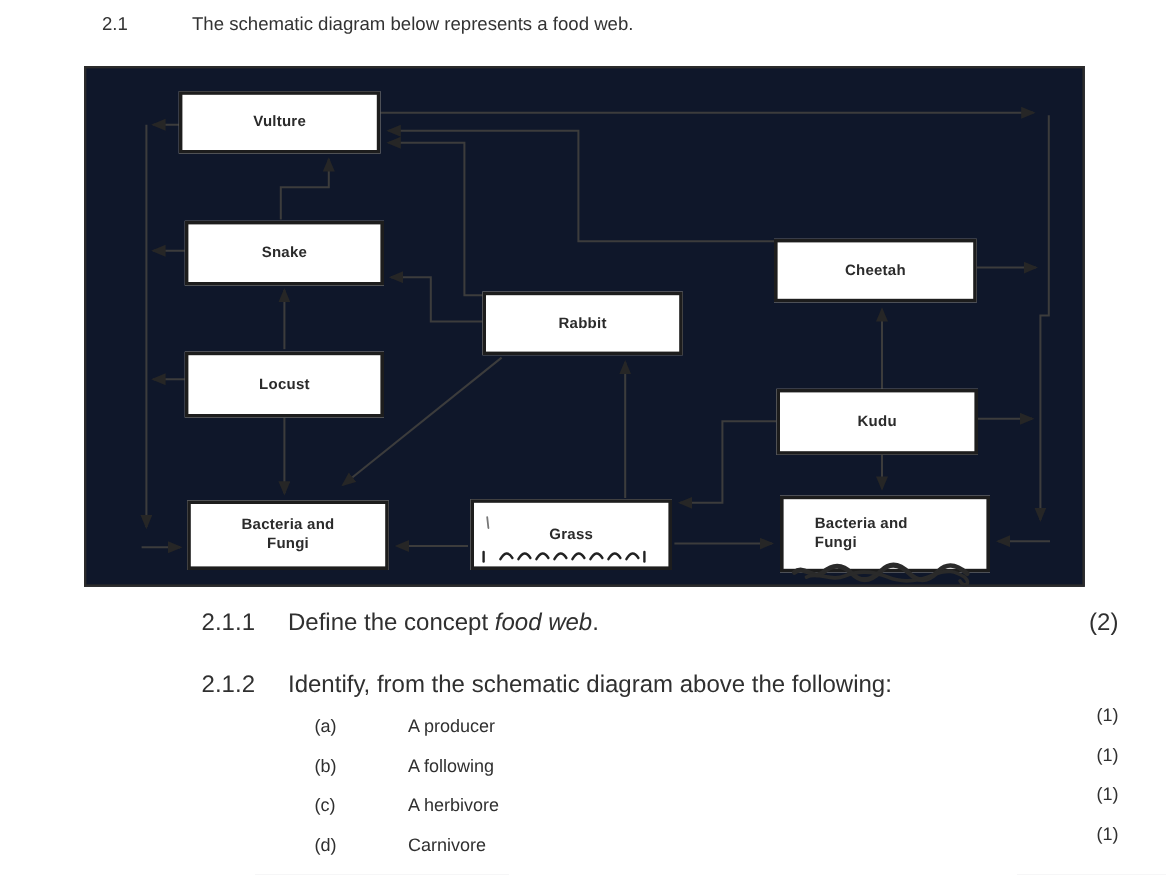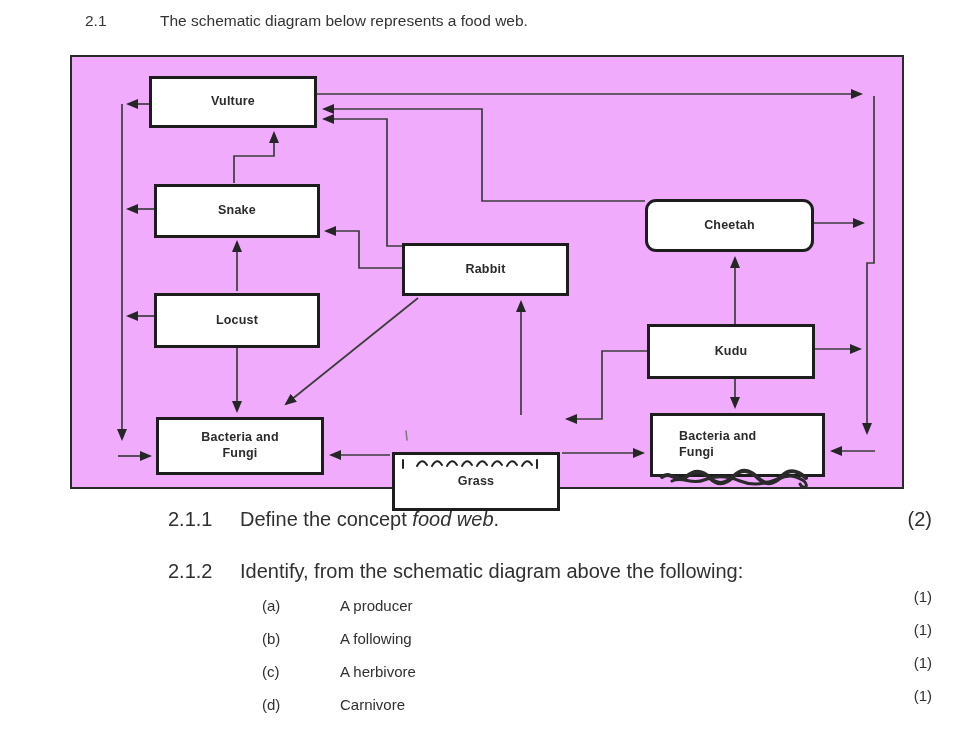--- a/index.html
+++ b/index.html
@@ -5,21 +5,21 @@
   html,body{margin:0;padding:0;background:#ffffff;}
   body{
     width:972px;height:729px;position:relative;overflow:hidden;
     font-family:"Liberation Sans", sans-serif;color:#2c2c2c;
   }
   .hdr{position:absolute;top:12px;left:85px;font-size:15.5px;color:#333;}
   .hdr .num{display:inline-block;width:75px;}
   
   .frame{
     position:absolute;left:70px;top:55px;width:834px;height:434px;
-    border:2.5px solid #2b2b2b;background:#f0abfc;box-sizing:border-box;
+    border:2.5px solid #2b2b2b;background:#0f172a;box-sizing:border-box;
   }
   .edges,.overlay{position:absolute;left:0;top:0;width:834px;height:434px;}
   .overlay{pointer-events:none;}
   .node{
     position:absolute;border:3px solid #1d1d1d;background:#fff;box-sizing:border-box;
     display:flex;flex-direction:column;align-items:center;justify-content:center;
     font-weight:bold;font-size:12.5px;color:#2b2b2b;letter-spacing:.2px;line-height:1.25;
   }
   .node.leftal{align-items:flex-start;padding-left:26px;}
   
@@ -90,24 +90,24 @@
   <div class="node" style="left:82px;top:236px;width:166px;height:55px;">
     <span>Locust</span>
   </div>
   <div class="node" style="left:84px;top:360px;width:168px;height:58px;">
     <span>Bacteria and</span>
     <span>Fungi</span>
   </div>
   <div class="node" style="left:330px;top:186px;width:167px;height:53px;">
     <span>Rabbit</span>
   </div>
-  <div class="node" style="left:320px;top:359px;width:168px;height:59px;margin-top:36px;">
+  <div class="node" style="left:320px;top:359px;width:168px;height:59px;">
     <span>Grass</span>
   </div>
-  <div class="node" style="left:573px;top:142px;width:169px;height:53px;border-radius:11px;">
+  <div class="node" style="left:573px;top:142px;width:169px;height:53px;">
     <span>Cheetah</span>
   </div>
   <div class="node" style="left:575px;top:267px;width:168px;height:55px;">
     <span>Kudu</span>
   </div>
   <div class="node leftal" style="left:578px;top:356px;width:175px;height:64px;">
     <span>Bacteria and</span>
     <span>Fungi</span>
   </div>
 

